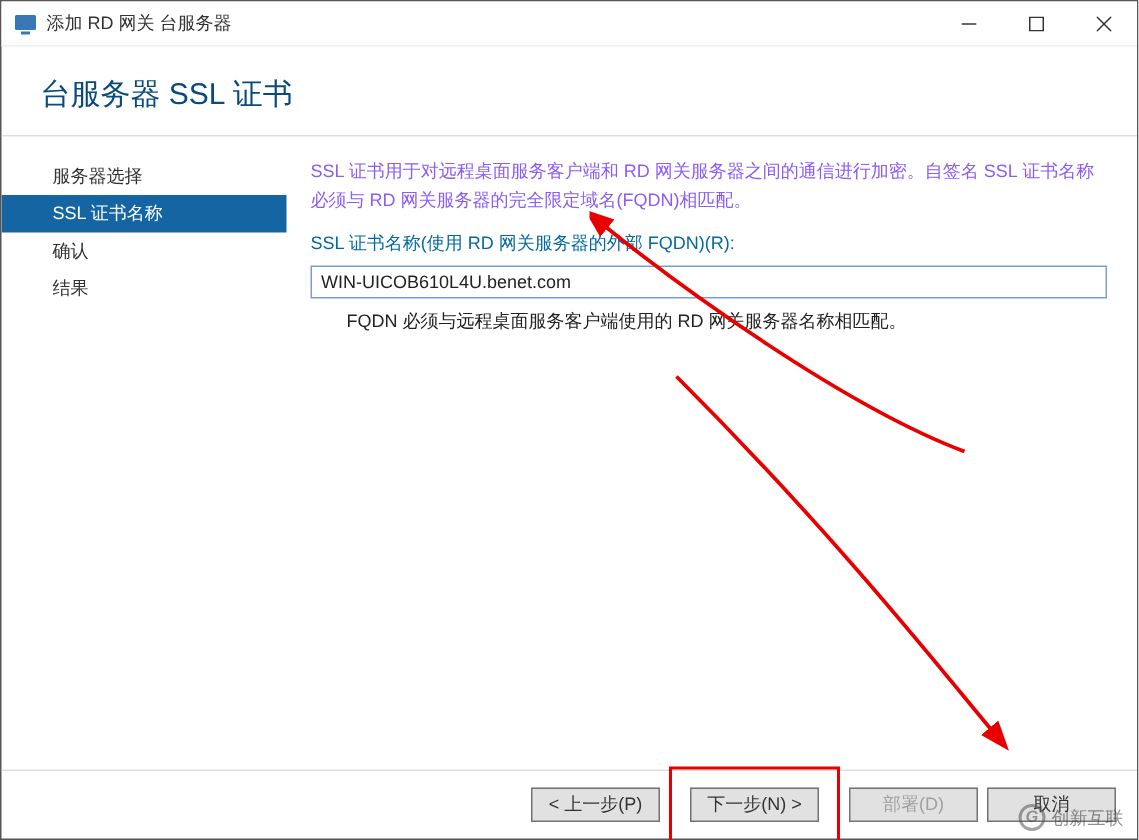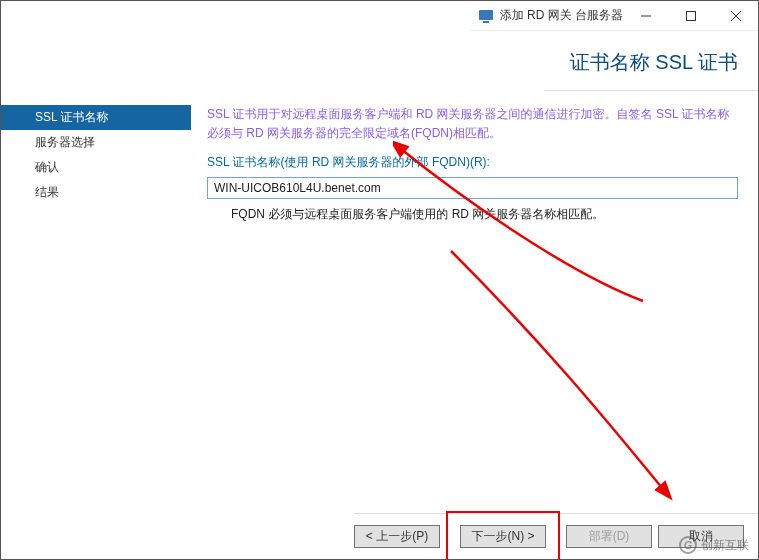--- a/index.html
+++ b/index.html
@@ -12,21 +12,20 @@
     overflow: hidden;
     position: relative;
   }
   .window {
     width: 759px;
     height: 560px;
     border: 1px solid #555;
     background: #fff;
     display: flex;
     flex-direction: column;
-    align-items: flex-end;
   }
   .titlebar {
     height: 30px;
     display: flex;
     align-items: center;
     padding: 0 0 0 8px;
     background: #fff;
     border-bottom: 1px solid #eee;
   }
   .titlebar .app-icon {
@@ -193,27 +192,27 @@
       <div class="win-btn">
         <svg viewBox="0 0 10 10">
             <line x1="0" y1="0" x2="10" y2="10" stroke="#333" stroke-width="1"></line>
             <line x1="10" y1="0" x2="0" y2="10" stroke="#333" stroke-width="1"></line>
           </svg>
       </div>
     </div>
   </div>
 
   <div class="header-area">
-    <h1>证书名称 SSL 证书</h1>
+    <h1>台服务器 SSL 证书</h1>
   </div>
 
   <div class="body">
     <div class="sidebar">
+      <div class="nav-item">服务器选择</div>
       <div class="nav-item selected">SSL 证书名称</div>
-      <div class="nav-item">服务器选择</div>
       <div class="nav-item">确认</div>
       <div class="nav-item">结果</div>
     </div>
 
     <div class="content">
       <p class="desc">SSL 证书用于对远程桌面服务客户端和 RD 网关服务器之间的通信进行加密。自签名 SSL 证书名称必须与 RD 网关服务器的完全限定域名(FQDN)相匹配。</p>
       <p class="field-label">SSL 证书名称(使用 RD 网关服务器的外部 FQDN)(R):</p>
       <input class="cert-input" type="text" value="WIN-UICOB610L4U.benet.com" style="">
       <p class="hint">FQDN 必须与远程桌面服务客户端使用的 RD 网关服务器名称相匹配。</p>
 

